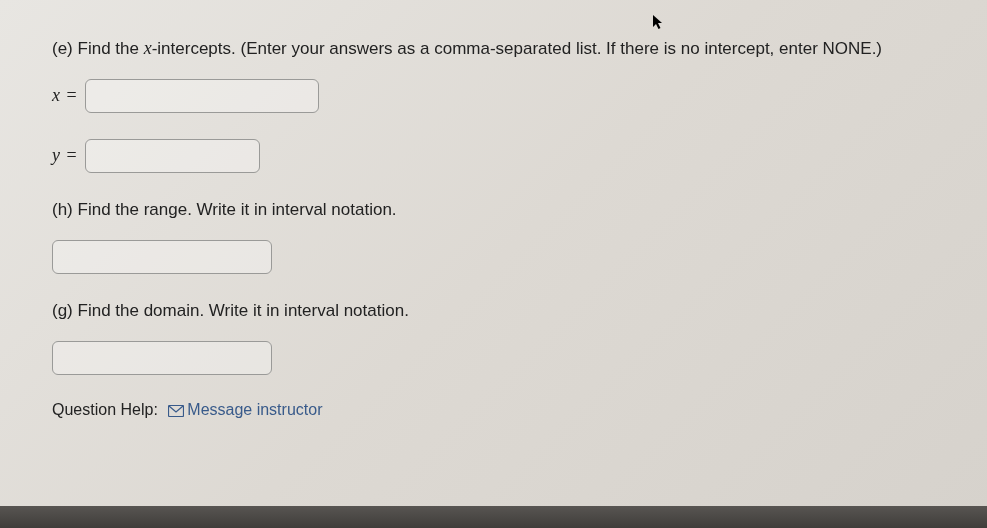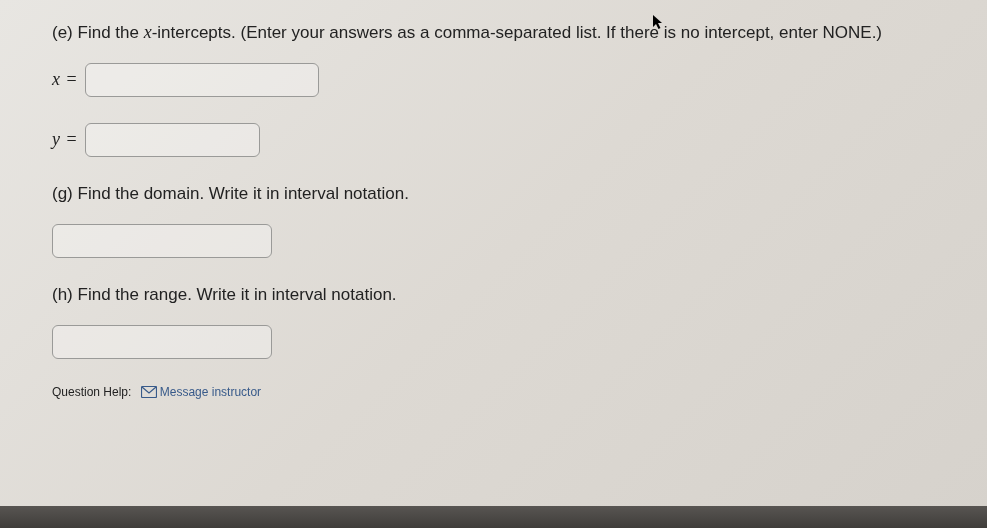--- a/index.html
+++ b/index.html
@@ -12,21 +12,21 @@
       height: 528px;
       background: linear-gradient(135deg, #e8e6e2 0%, #ddd9d3 50%, #d6d2cc 100%);
       font-family: Arial, Helvetica, sans-serif;
       font-size: 17px;
       color: #1a1a1a;
       padding: 0;
       position: relative;
       overflow: hidden;
     }
     .content {
-      padding: 20px 52px 0 52px;
+      padding: 36px 52px 0 52px;
     }
     .question-block {
       margin-bottom: 26px;
     }
     .prompt {
       line-height: 1.35;
       margin-bottom: 18px;
       color: #222;
     }
     .math-var {
@@ -66,21 +66,21 @@
       width: 234px;
     }
     input.answer.med {
       width: 175px;
     }
     input.answer.std {
       width: 220px;
     }
     .help-row {
       margin-top: 20px;
-      font-size: 12px;
+      font-size: 16px;
       color: #222;
     }
     .help-link {
       color: #385a8a;
       text-decoration: none;
       cursor: pointer;
     }
     .envelope-icon {
       display: inline-block;
       vertical-align: -2px;
@@ -127,32 +127,32 @@
 
   <div class="question-block">
     <div class="input-row">
       <span class="eq-label"><span class="math-var">y</span> <span class="eq-sign">=</span></span>
       <input type="text" class="answer med" value="" style="">
     </div>
   </div>
 
   <div class="question-block">
     <p class="prompt">
-      <span>(g)</span>
-      <span>Find the domain. Write it in interval notation.</span>
+      <span>(h)</span>
+      <span>Find the range. Write it in interval notation.</span>
     </p>
     <div class="input-row">
       <input type="text" class="answer std" value="" style="">
     </div>
   </div>
 
   <div class="question-block">
     <p class="prompt">
-      <span>(h)</span>
-      <span>Find the range. Write it in interval notation.</span>
+      <span>(g)</span>
+      <span>Find the domain. Write it in interval notation.</span>
     </p>
     <div class="input-row">
       <input type="text" class="answer std" value="" style="">
     </div>
   </div>
 
   <div class="help-row">
     <span>Question Help:</span>
     <span class="envelope-icon">
       <svg width="16" height="12" viewBox="0 0 16 12">

